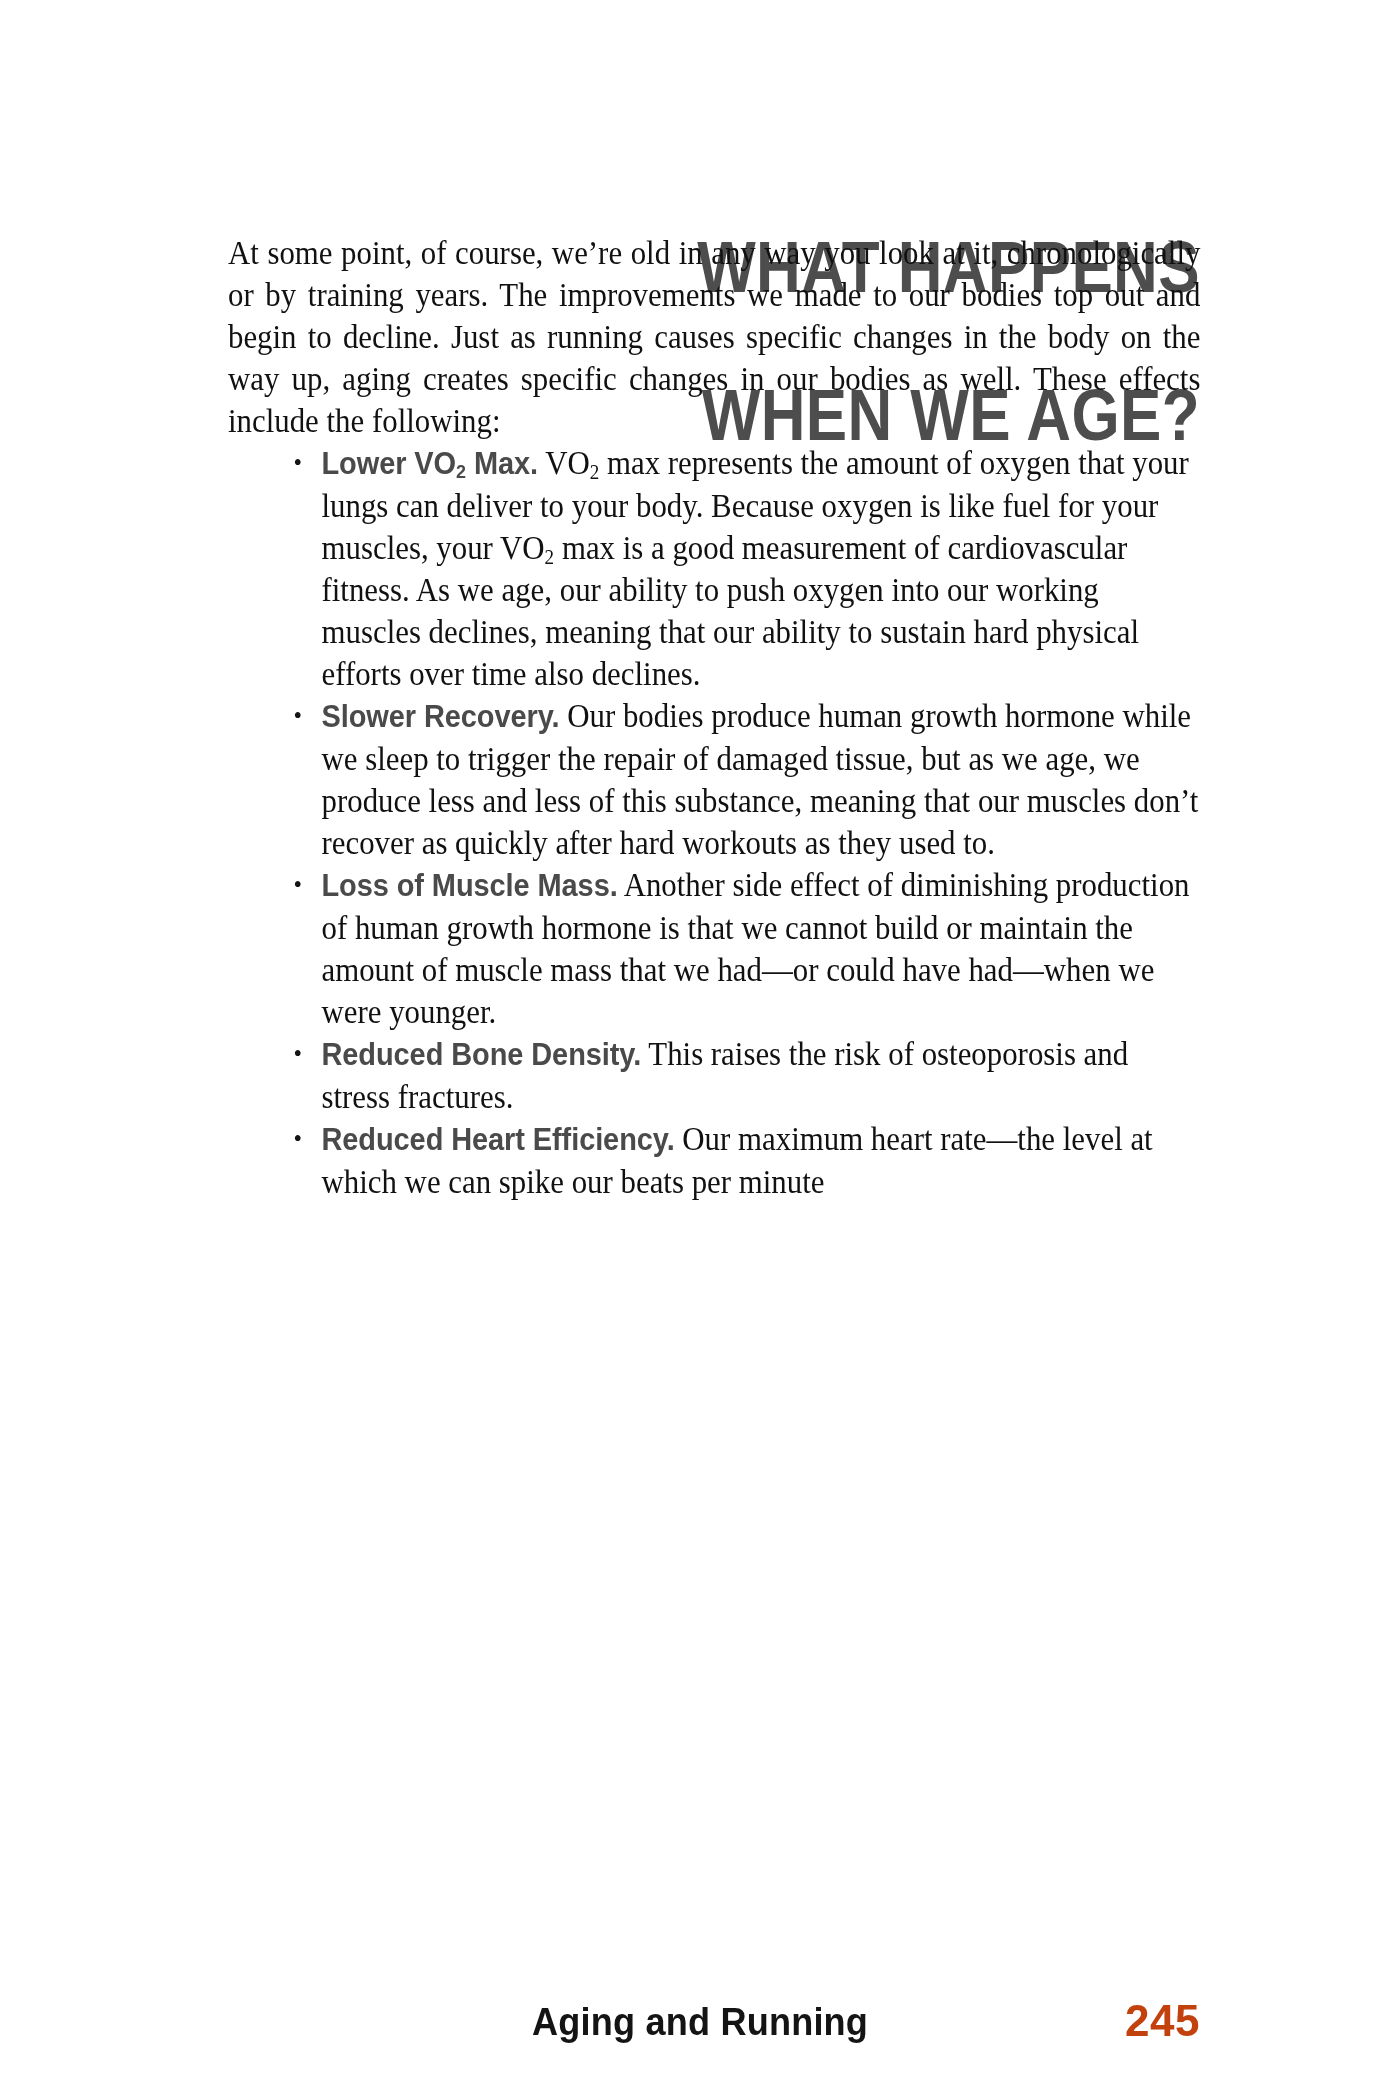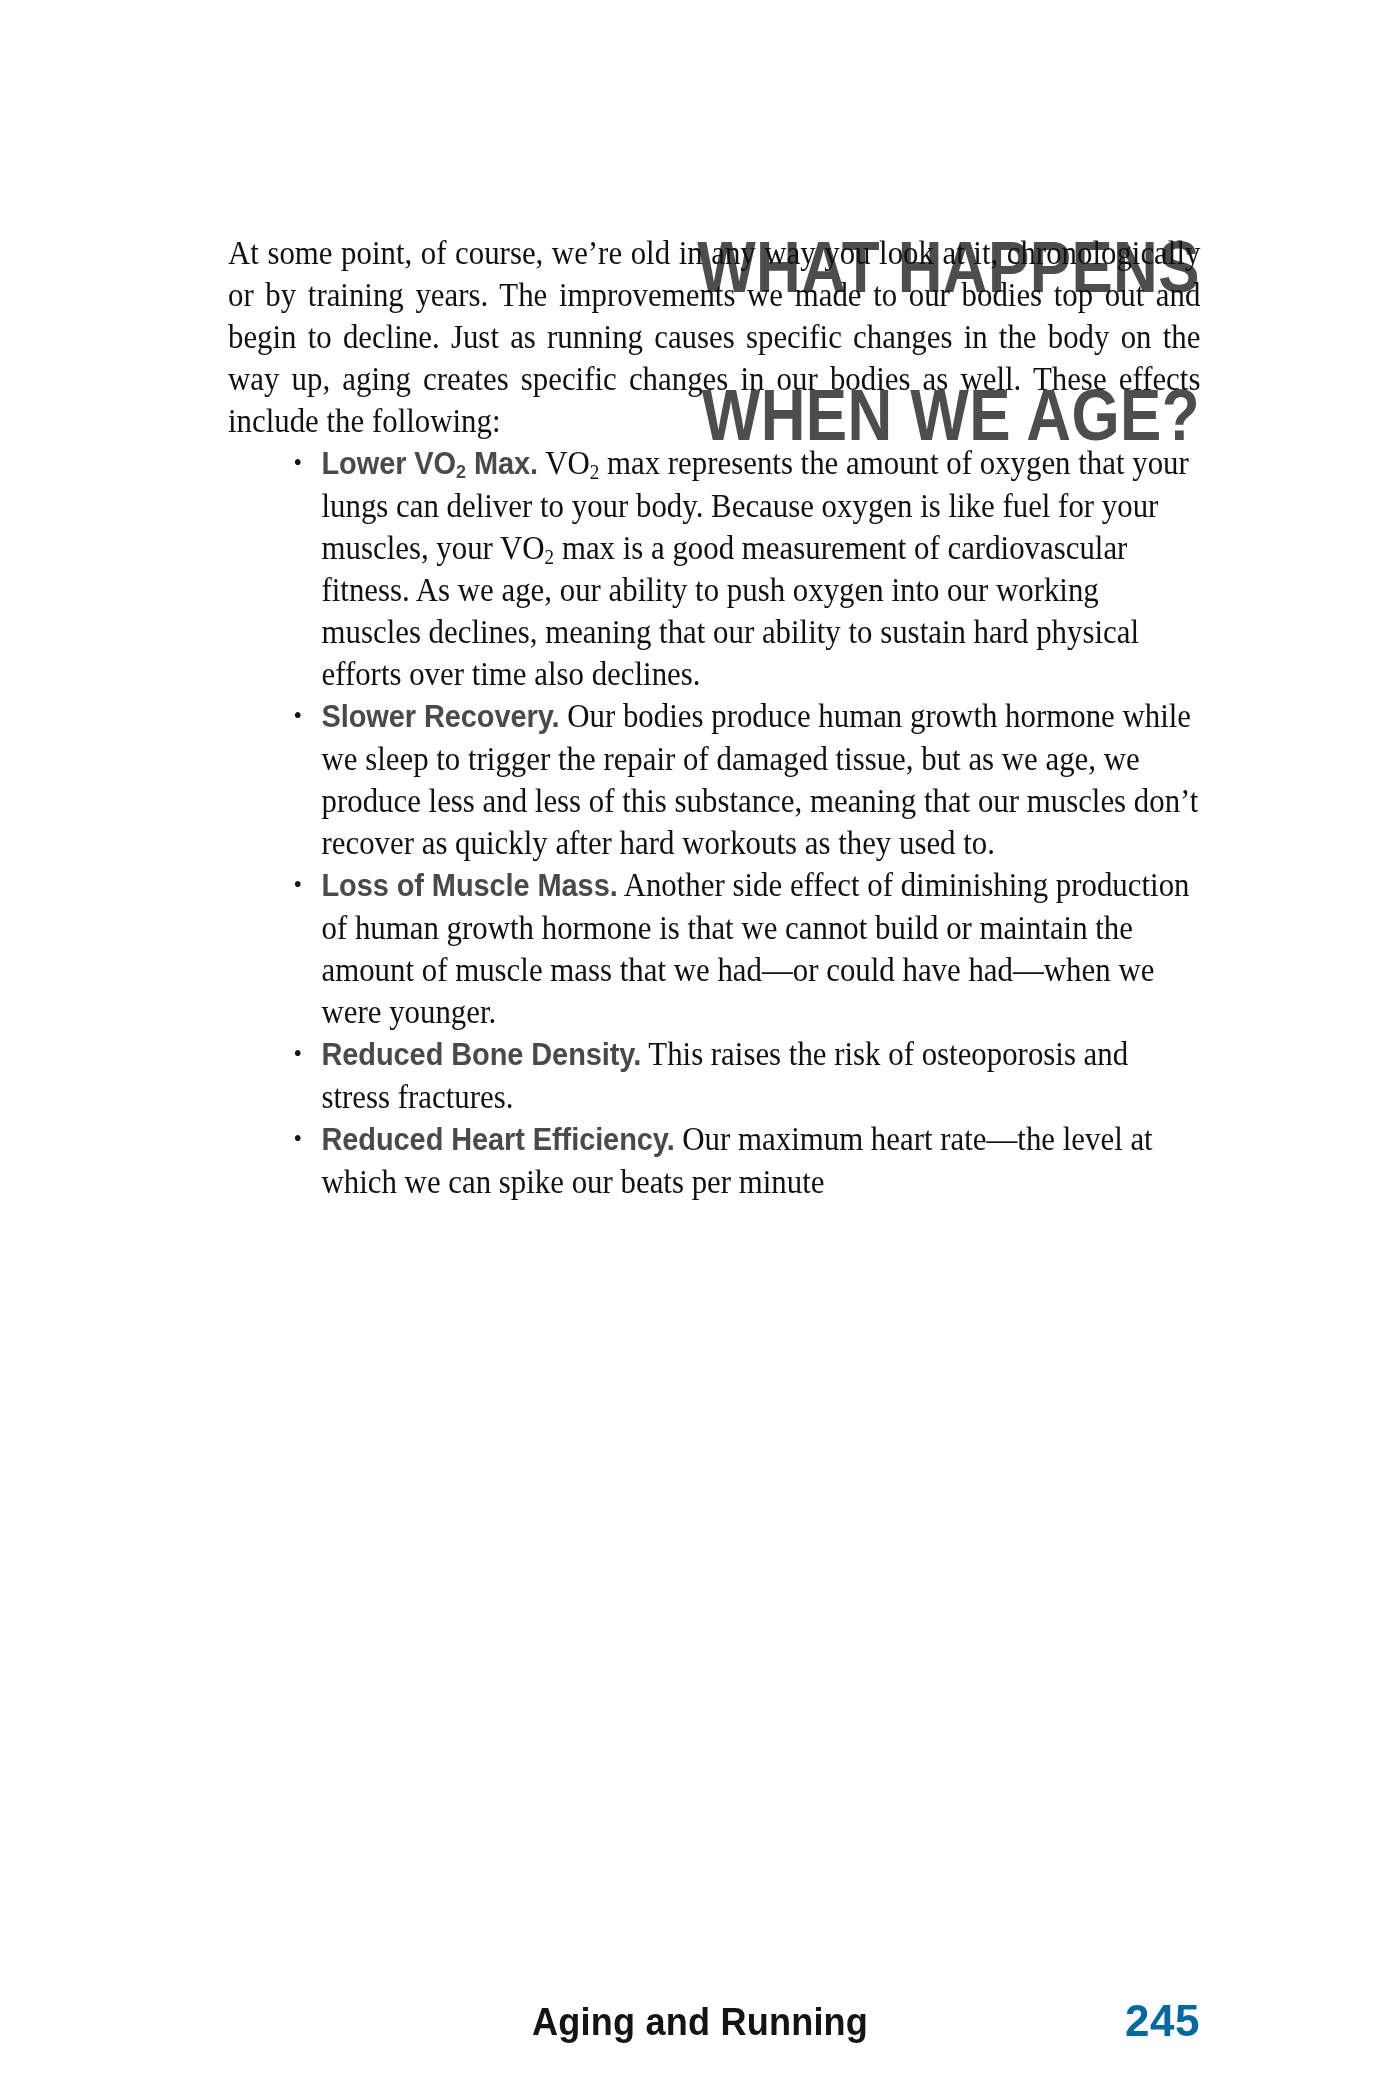--- a/index.html
+++ b/index.html
@@ -130,21 +130,21 @@
     white-space: nowrap;
   }
   .footer-pageno {
     position: absolute;
     right: 0;
     top: -2px;
     font-family: "Liberation Sans Narrow", "Liberation Sans", "DejaVu Sans Condensed", sans-serif;
     font-weight: 700;
     font-size: 44px;
     line-height: 50px;
-    color: #0369a1;
+    color: #c2410c;
     letter-spacing: 0.5px;
   }
 </style>
 </head>
 <body>
 
 <div class="page">
 
   <h1 class="chapter-title">
     <span class="tline">WHAT HAPPENS</span>

